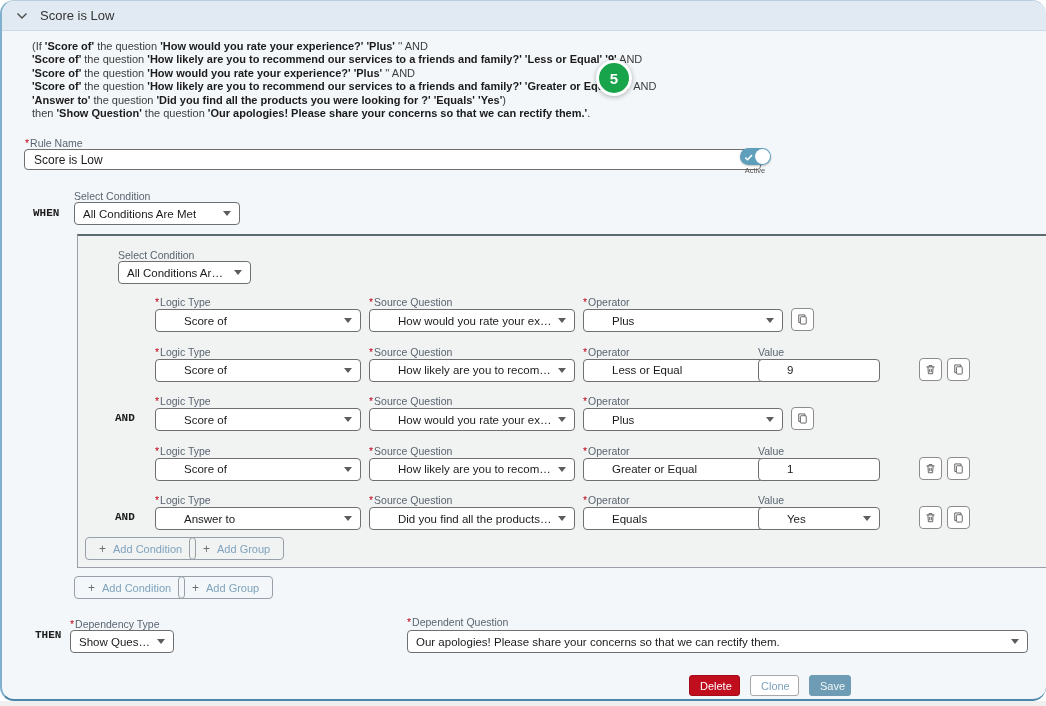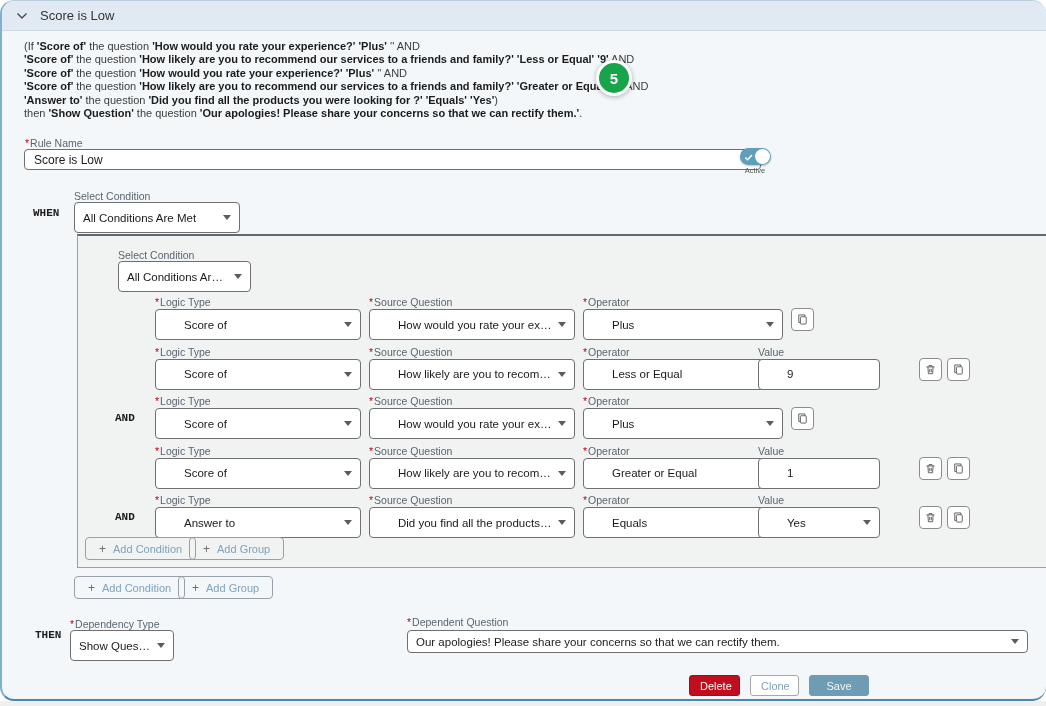--- a/index.html
+++ b/index.html
@@ -7,33 +7,33 @@
   .panel { position:absolute; left:0; top:0; width:1046px; height:701px; background:#f3f7fa;
            border-left:2px solid #7fb0cd; border-top:1px solid #b7cede; border-bottom:2px solid #4a87a8; overflow:hidden;border-radius:14px; }
 
   
   .hdr { position:absolute; left:0; top:0; width:100%; height:30px; background:#e1eaf2;
          border-bottom:1px solid #ccd8e2; display:flex; align-items:center; padding-left:12px; gap:10px; }
   .hdr-title { font-size:13px; color:#333; }
   .chev-btn { background:none; border:none; cursor:pointer; display:flex; align-items:center; padding:2px; }
 
   
-  .summary { position:absolute; left:22px; top:39px; font-size:11px; line-height:13.4px; color:#3c3c3c; }
+  .summary { position:absolute; left:30px; top:39px; font-size:11px; line-height:13.4px; color:#3c3c3c; }
   .summary .b { font-weight:bold; color:#1b1b1b; }
 
   
   .badge { position:absolute; left:594px; top:59px; width:36px; height:36px; border-radius:50%;
            background:#17a44a; border:3px solid #fff; box-shadow:0 1px 5px rgba(0,0,0,.3);
            color:#fff; font-size:15px; font-weight:bold; display:flex; align-items:center; justify-content:center; }
 
   .flabel { font-size:10.5px; color:#5a6570; white-space:nowrap; }
   .req { color:#c00016; margin-right:1px; }
   .bigword { font-weight:bold; font-size:11px; color:#1d1d1d;font-family:Liberation Mono, monospace; }
 
-  .select, .tinput { background:#fff; border:1px solid #6f6f6f; border-radius:4px; height:31px;
+  .select, .tinput { background:#fff; border:1px solid #6f6f6f; border-radius:4px; height:23px;
                      font-size:11.5px; color:#1a1a1a; font-family:inherit; }
   .select { display:flex; align-items:center; justify-content:space-between; padding:0 8px; cursor:pointer; }
   .select .sv { overflow:hidden; white-space:nowrap; text-overflow:ellipsis; }
   .chev { width:0; height:0; border-left:4px solid transparent; border-right:4px solid transparent;
           border-top:5px solid #5c5c5c; flex:0 0 auto; margin-left:6px; }
   .tinput { padding:0 9px; }
 
   
   .rn-label { position:absolute; left:23px; top:136px; }
   .rn-input { position:absolute; left:22px; top:148px; width:737px; height:21px; font-size:12px; }
@@ -79,21 +79,21 @@
   .dt-label  { position:absolute; left:68px; top:617px; }
   .dt-select { position:absolute; left:68px; top:629px; width:104px; }
   .dq-label  { position:absolute; left:405px; top:615px; }
   .dq-select { position:absolute; left:405px; top:629px; width:621px; height:23px; }
 
   
   .ftr-btn { position:absolute; top:674px; height:21px; border-radius:3px; font-size:11px; font-family:inherit;
              cursor:pointer; padding:4px 10px; }
   .btn-delete { left:687px; width:51px; background:#c00e1f; border:1px solid #a50c1a; color:#fff; }
   .btn-clone  { left:748px; width:49px; background:#fff; border:1px solid #a8a8a8; color:#7fa3bd; }
-  .btn-save   { left:807px; width:60px; background:#6d9cb4; border:1px solid #6d9cb4; color:#f2f6f8; }
+  .btn-save   { left:807px; width:42px; background:#6d9cb4; border:1px solid #6d9cb4; color:#f2f6f8; }
   .bottom-strip { position:absolute; left:0; top:701px; width:100%; height:5px; background:#efefef; }
 </style>
 </head>
 <body>
 
 <div class="panel">
 
   <div class="hdr">
     <button class="chev-btn">
       <svg width="12" height="8" viewBox="0 0 12 8">

